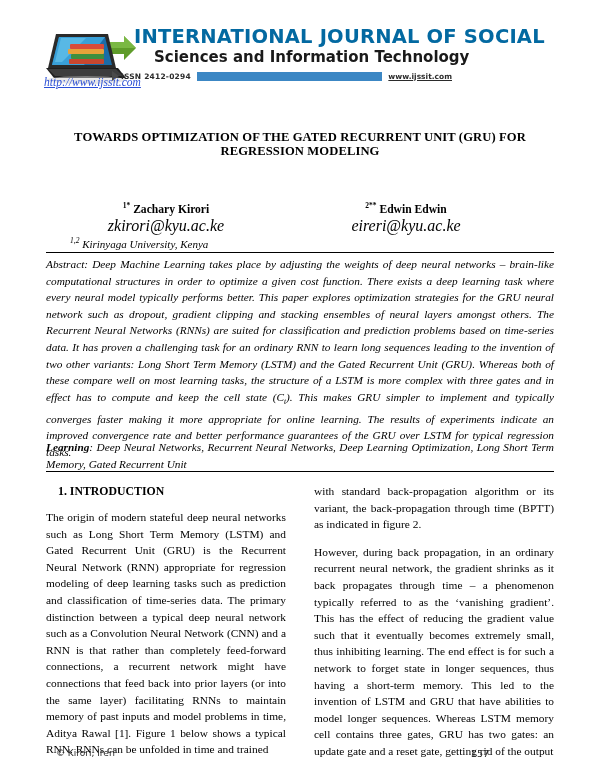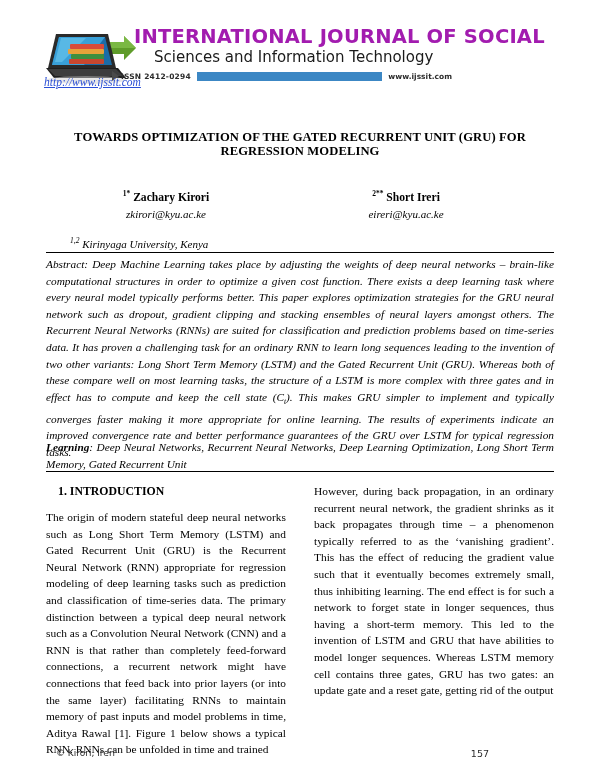--- a/index.html
+++ b/index.html
@@ -43,27 +43,27 @@
     position: absolute;
     left: 88px;
     top: 0px;
     width: 366px;
   }
   .jt-line1 {
     font-family: "DejaVu Sans", sans-serif;
     font-weight: bold;
     font-size: 19.5px;
     letter-spacing: 0.2px;
-    color: #a21caf;
+    color: #0369a1;
     line-height: 22px;
     white-space: nowrap;
   }
   .jt-line2 {
     font-family: "DejaVu Sans", sans-serif;
-    font-weight: normal;
+    font-weight: bold;
     font-size: 15px;
     color: #1a1a1a;
     line-height: 19px;
     margin-left: 20px;
     white-space: nowrap;
   }
   .issn-row {
     position: absolute;
     left: 112px;
     top: 70px;
@@ -96,20 +96,21 @@
     flex: 1 1 auto;
     margin: 0 6px 0 6px;
   }
   .issn-site {
     font-family: "DejaVu Sans", sans-serif;
     font-weight: bold;
     font-size: 7.5px;
     color: #2b2b2b;
     white-space: nowrap;
     flex: 0 0 auto;
+    text-decoration: underline;
   }
 
   
   .site-link {
     position: absolute;
     left: 44px;
     top: 76px;
     font-family: "Liberation Serif", serif;
     font-style: italic;
     font-size: 11.5px;
@@ -136,36 +137,37 @@
   .authors {
     position: absolute;
     left: 46px;
     top: 186px;
     width: 508px;
     display: flex;
   }
   .author-col {
     width: 50%;
     text-align: center;
+    margin-top: 12px;
   }
   .author-name {
     font-family: "Liberation Serif", serif;
     font-weight: bold;
     font-size: 11.6px;
     line-height: 16px;
   }
   .author-name sup {
     font-weight: bold;
     font-size: 7.5px;
     vertical-align: super;
   }
   .author-mail {
     font-family: "Liberation Serif", serif;
     font-style: italic;
-    font-size: 11px;
+    font-size: 16px;
     line-height: 16px;
   }
   .affiliation {
     position: absolute;
     left: 46px;
     top: 236px;
     font-family: "Liberation Serif", serif;
     font-style: italic;
     font-size: 11px;
     margin-left: 24px;
@@ -328,39 +330,40 @@
   <a class="site-link" href="#">http://www.ijssit.com</a>
 
   <div class="paper-title">TOWARDS OPTIMIZATION OF THE GATED RECURRENT UNIT (GRU) FOR REGRESSION MODELING</div>
 
   <div class="authors">
     <div class="col author-col">
       <div class="author-name"><sup>1*</sup> <span>Zachary Kirori</span></div>
       <div class="author-mail">zkirori@kyu.ac.ke</div>
     </div>
     <div class="col author-col">
-      <div class="author-name"><sup>2**</sup> <span>Short Ireri</span></div>
+      <div class="author-name"><sup>2**</sup> <span>Edwin Edwin</span></div>
       <div class="author-mail">eireri@kyu.ac.ke</div>
     </div>
   </div>
 
   <div class="affiliation"><sup>1,2</sup> <span>Kirinyaga University, Kenya</span></div>
 
   <div class="abstract-rule"></div>
   <div class="abstract"><span class="lbl">Abstract</span><span>: Deep Machine Learning takes place by adjusting the weights of deep neural networks – brain-like computational structures in order to optimize a given cost function. There exists a deep learning task where every neural model typically performs better. This paper explores optimization strategies for the GRU neural network such as dropout, gradient clipping and stacking ensembles of neural layers amongst others. The Recurrent Neural Networks (RNNs) are suited for classification and prediction problems based on time-series data. It has proven a challenging task for an ordinary RNN to learn long sequences leading to the invention of two other variants: Long Short Term Memory (LSTM) and the Gated Recurrent Unit (GRU). Whereas both of these compare well on most learning tasks, the structure of a LSTM is more complex with three gates and in effect has to compute and keep the cell state (C</span><sub>t</sub><span>). This makes GRU simpler to implement and typically converges faster making it more appropriate for online learning. The results of experiments indicate an improved convergence rate and better performance guarantees of the GRU over LSTM for typical regression tasks.</span></div>
 
   <div class="keywords"><span class="lbl">Learning</span><span>: Deep Neural Networks, Recurrent Neural Networks, Deep Learning Optimization, Long Short Term Memory, Gated Recurrent Unit</span></div>
   <div class="kw-rule"></div>
 
   <div class="columns">
     <div class="col">
       <div class="sec-heading">1.   INTRODUCTION</div>
       <p class="para">The origin of modern stateful deep neural networks such as Long Short Term Memory (LSTM) and Gated Recurrent Unit (GRU) is the Recurrent Neural Network (RNN) appropriate for regression modeling of deep learning tasks such as prediction and classification of time-series data. The primary distinction between a typical deep neural network such as a Convolution Neural Network (CNN) and a RNN is that rather than completely feed-forward connections, a recurrent network might have connections that feed back into prior layers (or into the same layer) facilitating RNNs to maintain memory of past inputs and model problems in time, Aditya Rawal [1]. Figure 1 below shows a typical RNN. RNNs can be unfolded in time and trained</p>
     </div>
     <div class="col">
+      <p class="para">with standard back-propagation algorithm or its variant, the back-propagation through time (BPTT) as indicated in figure 2.</p>
       <p class="para">However, during back propagation, in an ordinary recurrent neural network, the gradient shrinks as it back propagates through time – a phenomenon typically referred to as the ‘vanishing gradient’. This has the effect of reducing the gradient value such that it eventually becomes extremely small, thus inhibiting learning. The end effect is for such a network to forget state in longer sequences, thus having a short-term memory. This led to the invention of LSTM and GRU that have abilities to model longer sequences. Whereas LSTM memory cell contains three gates, GRU has two gates: an update gate and a reset gate, getting rid of the output</p>
     </div>
   </div>
 
   <div class="footer">
     <span class="footer-left">© Kirori, Ireri</span>
     <span class="footer-spacer"></span>
     <span class="footer-page">157</span>
   </div>
 

